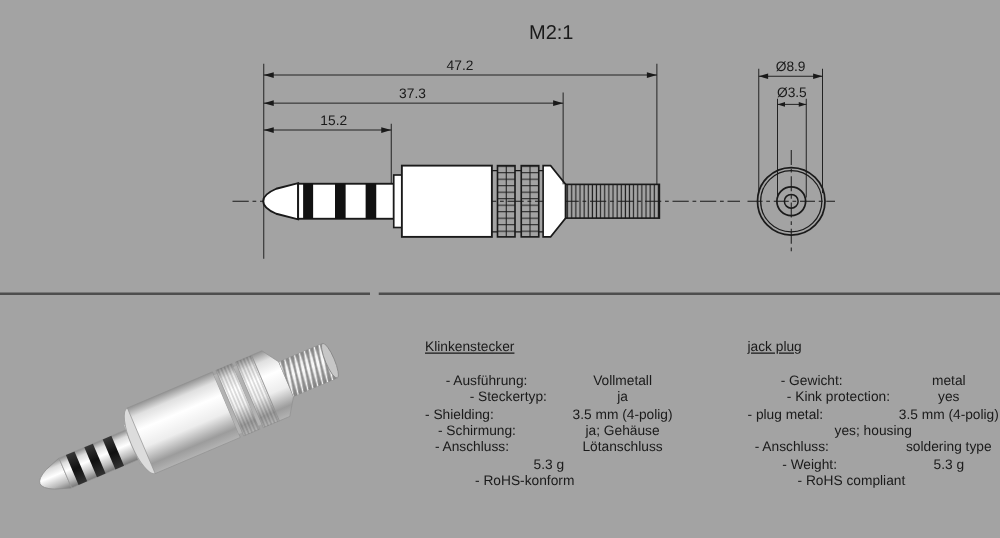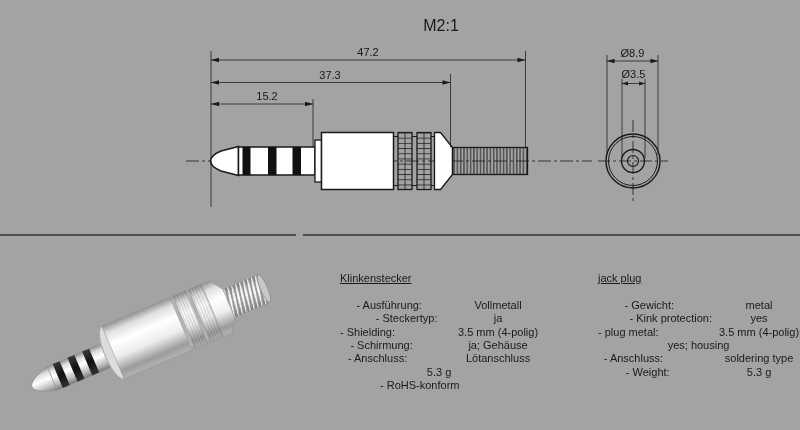--- a/index.html
+++ b/index.html
@@ -238,15 +238,19 @@
       <span class="spec-value">yes; housing</span>
     </div>
     <div class="spec-row">
       <span class="spec-label">- Anschluss:</span>
       <span class="spec-value">soldering type</span>
     </div>
     <div class="spec-row">
       <span class="spec-label">- Weight:</span>
       <span class="spec-value">5.3 g</span>
     </div>
+    <div class="spec-row">
+      <span class="spec-label">- RoHS compliant</span>
+      <span class="spec-value"></span>
+    </div>
   </div>
 
 </div>
 
 </body></html>

